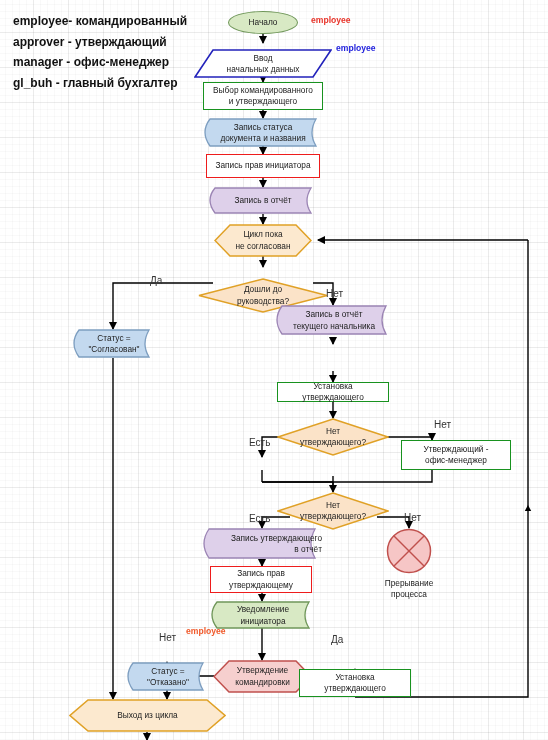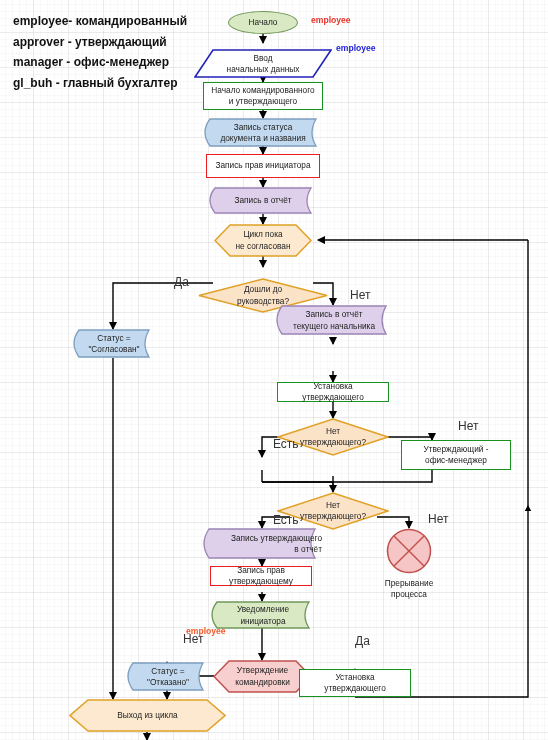--- a/index.html
+++ b/index.html
@@ -41,24 +41,23 @@
     white-space:nowrap;
   }
   .role{
     position:absolute;
     font-size:8.6px;
     font-weight:bold;
     white-space:nowrap;
   }
   .edgelabel{
     position:absolute;
-    font-size:12px;
+    font-size:10px;
     color:#333;
     white-space:nowrap;
-    margin-left:24px;
   }
   .caption{
     position:absolute;
     font-size:8.3px;
     color:#222;
     text-align:center;
     line-height:1.35;
     white-space:nowrap;
   }
   
@@ -176,21 +175,21 @@
       <polygon points="19,1 137,1 119,28 1,28" fill="#ffffff" stroke="#2222bb" stroke-width="1.6"></polygon>
     </svg>
     <div class="nodetext" style="padding-top:1px;">
       <div>Ввод</div>
       <div>начальных данных</div>
     </div>
   </div>
 
   <div class="node rect-green" style="left:203px;top:82px;width:120px;height:28px;">
     <div class="nodetext">
-      <div>Начало командированного</div>
+      <div>Выбор командированного</div>
       <div>и утверждающего</div>
     </div>
   </div>
 
   <div class="node" style="left:199px;top:118px;width:128px;height:29px;">
     <svg class="shapesvg" width="128" height="29">
       <path d="M11,1 H117 q-8,14 0,27 H11 q-10,-14 0,-27 Z" fill="#c3d9ef" stroke="#7d9ec0" stroke-width="1.3"></path>
     </svg>
     <div class="nodetext" style="padding-top:1px;">
       <div>Запись статуса</div>
@@ -290,21 +289,21 @@
   <div class="node" style="left:198px;top:528px;width:128px;height:31px;">
     <svg class="shapesvg" width="128" height="31">
       <path d="M11,1 H117 q-8,14.5 0,29 H11 q-10,-14.5 0,-29 Z" fill="#ded0ea" stroke="#9b84b4" stroke-width="1.3"></path>
     </svg>
     <div class="nodetext" style="padding-top:1px;text-align:right;">
       <div>Запись утверждающего</div>
       <div>в отчёт</div>
     </div>
   </div>
 
-  <div class="node rect-red" style="left:210px;top:566px;width:102px;height:20px;">
+  <div class="node rect-red" style="left:210px;top:566px;width:102px;height:27px;">
     <div class="nodetext">
       <div>Запись прав</div>
       <div>утверждающему</div>
     </div>
   </div>
 
   <div class="node" style="left:206px;top:601px;width:114px;height:28px;">
     <svg class="shapesvg" width="114" height="28">
       <path d="M11,1 H103 q-8,13.5 0,26 H11 q-10,-13.5 0,-26 Z" fill="#d8e9c4" stroke="#6f9659" stroke-width="1.3"></path>
     </svg>

